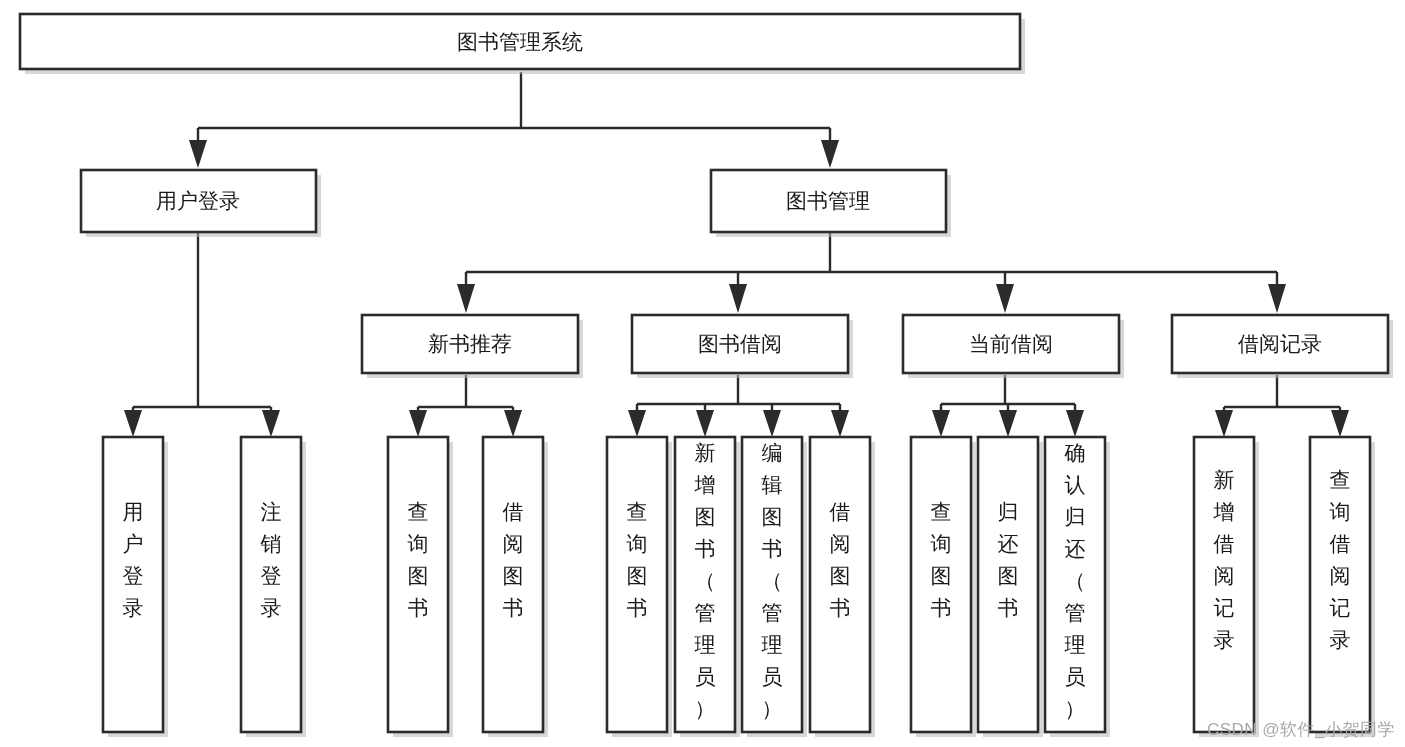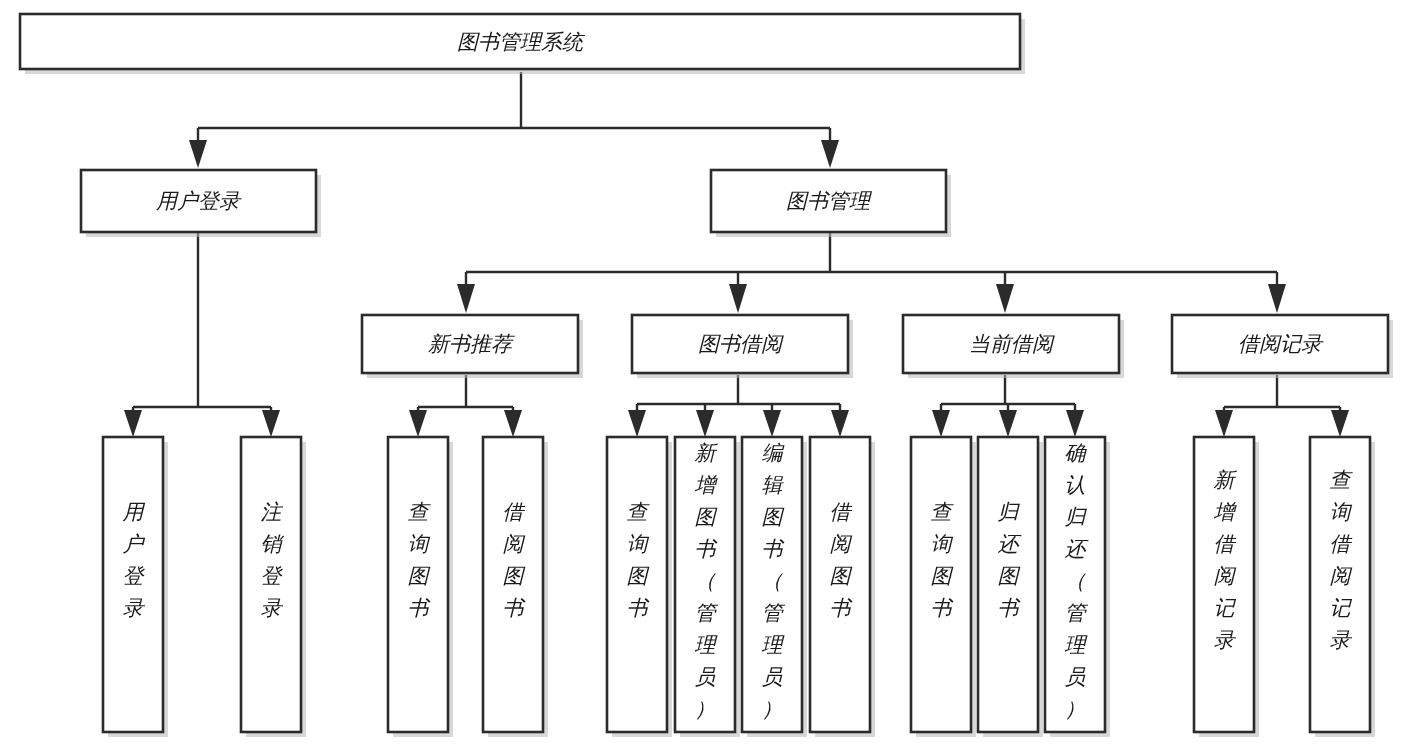--- a/index.html
+++ b/index.html
@@ -13,21 +13,20 @@
     font-family: "Liberation Sans", sans-serif;
     overflow: hidden;
     position: relative;
   }
   #diagram-root {
     position: absolute;
     left: 0;
     top: 0;
     width: 1405px;
     height: 747px;
-    font-style: italic;
   }
   svg { display: block; }
   .node-box {
     fill: #ffffff;
     stroke: #2b2b2b;
     stroke-width: 2.6;
   }
   .node-shadow {
     fill: #b8b8b8;
     opacity: 0.55;
@@ -251,13 +250,14 @@
       <text class="node-label-vertical" x="1224" y="487"><tspan x="1224" y="487">新</tspan><tspan x="1224" y="519">增</tspan><tspan x="1224" y="551">借</tspan><tspan x="1224" y="583">阅</tspan><tspan x="1224" y="615">记</tspan><tspan x="1224" y="647">录</tspan></text>
     </g>
 
     <g>
       <rect class="node-shadow" x="1315" y="442" width="60" height="295"></rect>
       <rect class="node-box" x="1310" y="437" width="60" height="295"></rect>
       <text class="node-label-vertical" x="1340" y="487"><tspan x="1340" y="487">查</tspan><tspan x="1340" y="519">询</tspan><tspan x="1340" y="551">借</tspan><tspan x="1340" y="583">阅</tspan><tspan x="1340" y="615">记</tspan><tspan x="1340" y="647">录</tspan></text>
     </g>
   </svg>
 
+  <div class="watermark">CSDN @软件_小贺同学</div>
 </div>
 
 </body></html>

